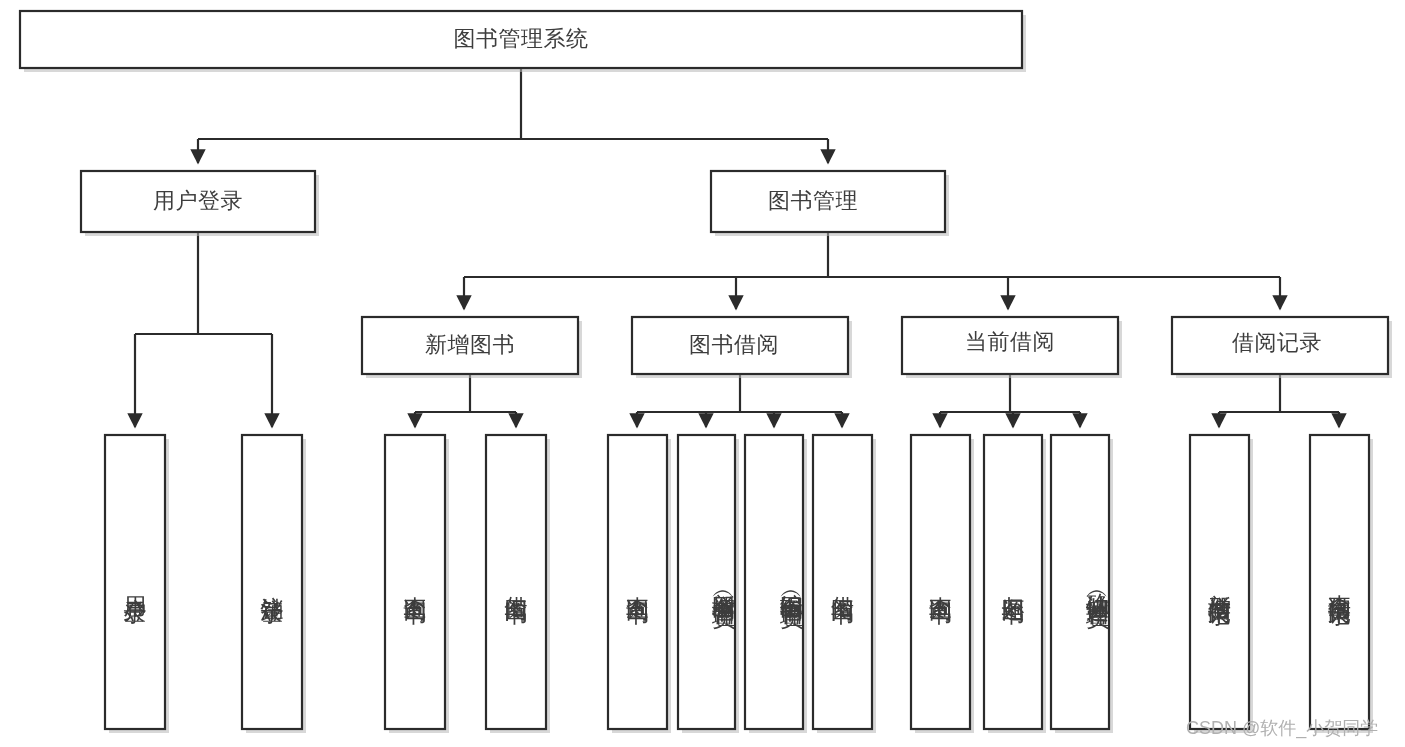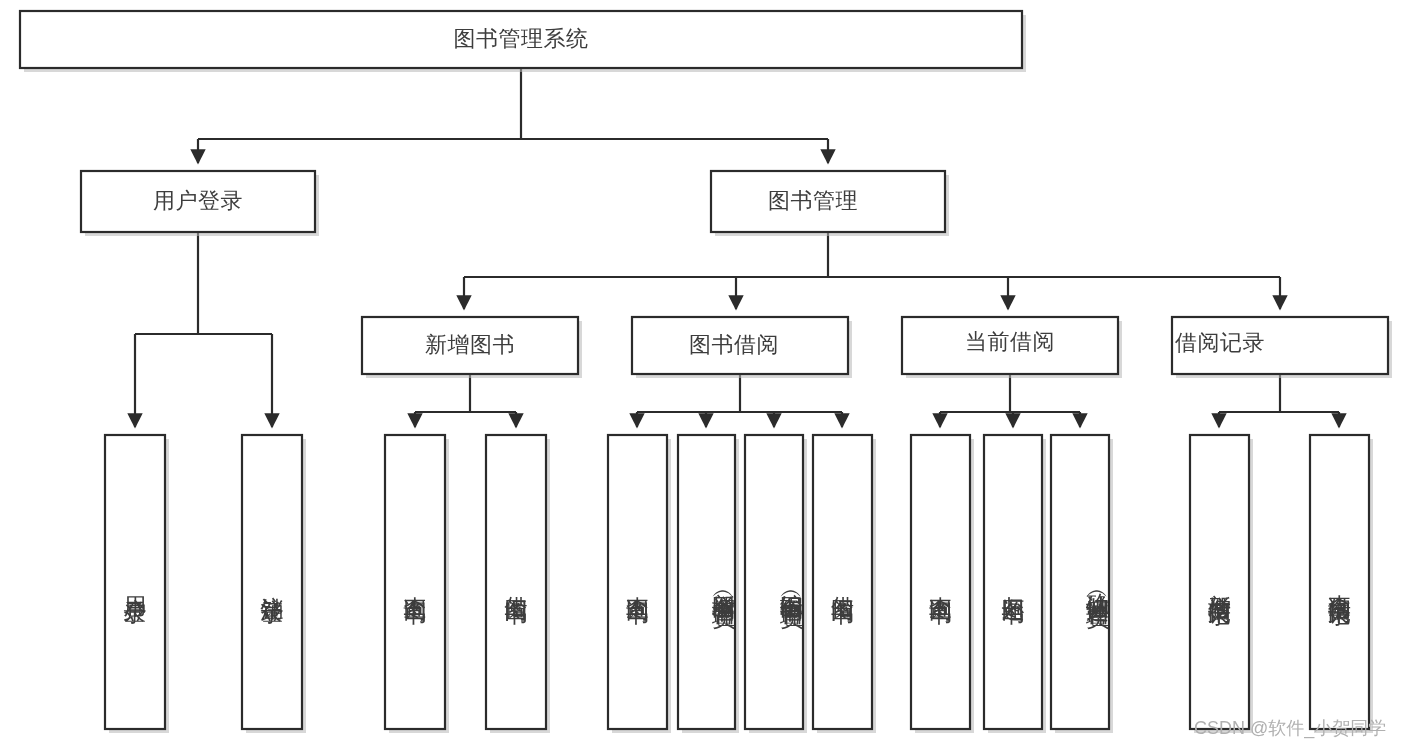--- a/index.html
+++ b/index.html
@@ -71,21 +71,20 @@
   }
   .watermark {
     position: absolute;
     left: 1186px;
     top: 716px;
     font-size: 18px;
     color: #b0b0b0;
     font-family: "Liberation Sans", "DejaVu Sans", sans-serif;
     white-space: nowrap;
     pointer-events: none;
-    margin-left: 8px;
   }
 </style>
 </head>
 <body>
 
 <div id="diagram-root">
 
   <svg class="canvas" viewBox="0 0 1405 747" xmlns="http://www.w3.org/2000/svg">
     <defs>
       <marker id="arrow" viewBox="0 0 10 10" refX="9" refY="5" markerWidth="7" markerHeight="7" orient="auto-start-reverse">
@@ -216,21 +215,21 @@
   <div class="node-label horizontal" style="left:81px; top:171px; width:234px; height:61px;">用户登录</div>
 
   <div class="node-label horizontal" style="left:711px; top:171px; width:204px; height:61px;">图书管理</div>
 
   <div class="node-label horizontal" style="left:362px; top:317px; width:216px; height:57px;">新增图书</div>
 
   <div class="node-label horizontal" style="left:632px; top:317px; width:204px; height:57px;text-align:right;">图书借阅</div>
 
   <div class="node-label horizontal" style="left:902px; top:317px; width:216px; height:51px;">当前借阅</div>
 
-  <div class="node-label horizontal" style="left:1112px; top:317px; width:216px; height:52px;">借阅记录</div>
+  <div class="node-label horizontal" style="left:1169px; top:317px; width:216px; height:52px;">借阅记录</div>
 
   <div class="node-label vertical" style="left:105px; top:435px; width:60px; height:294px;">用户登录</div>
 
   <div class="node-label vertical" style="left:242px; top:435px; width:60px; height:294px;">注销登录</div>
 
   <div class="node-label vertical" style="left:385px; top:435px; width:60px; height:294px;">查询图书</div>
 
   <div class="node-label vertical" style="left:486px; top:435px; width:60px; height:294px;">借阅图书</div>
 
   <div class="node-label vertical" style="left:608px; top:435px; width:59px; height:294px;">查询图书</div>

